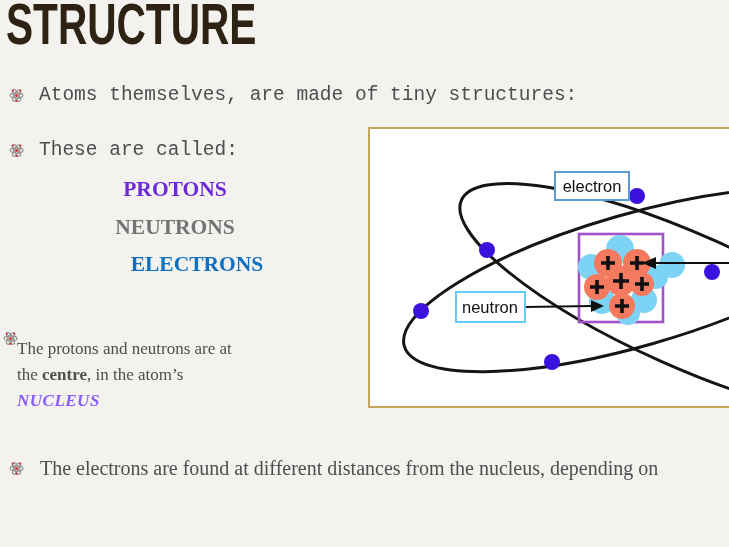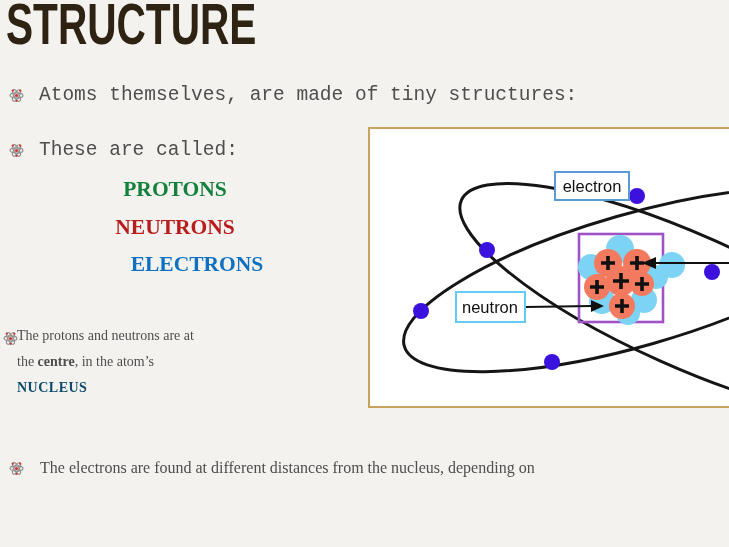--- a/index.html
+++ b/index.html
@@ -10,24 +10,24 @@
   .title{
     position:absolute;left:6px;top:-6px;margin:0;
     font-family:"Liberation Sans",sans-serif;font-weight:900;
     font-size:58px;line-height:1.05;color:#2e2312;letter-spacing:0px;
     transform:scaleX(0.70);transform-origin:left top;white-space:nowrap;
   }
   .abul{position:absolute;width:15px;height:15px;}
   .btext{position:absolute;font-size:19.5px;line-height:26px;white-space:nowrap;font-family:Liberation Mono, monospace;}
   .particles{position:absolute;left:0;top:171px;width:350px;text-align:center;
     font-weight:bold;font-size:21.5px;line-height:37.5px;}
-  .nucbul{position:absolute;left:17px;top:323px;width:330px;
-    font-size:14px;line-height:26px;}
+  .nucbul{position:absolute;left:17px;top:336px;width:330px;
+    font-size:17px;line-height:26px;}
   .nucword{font-weight:bold;letter-spacing:0.5px;}
-  .bottombul{position:absolute;font-size:16px;line-height:30px;white-space:nowrap;}
+  .bottombul{position:absolute;font-size:20px;line-height:30px;white-space:nowrap;}
   .emword{font-weight:bold;font-style:italic;text-decoration:underline;}
   
   .diagram{
     position:absolute;left:368px;top:127px;width:380px;height:277px;
     background:#ffffff;border:2px solid var(--dg-border,#c8a35e);
   }
   .diagram svg{position:absolute;left:0;top:0;}
   .orbit{stroke:var(--dg-orbit,#151515);stroke-width:3;fill:none;}
   .edot{fill:var(--dg-electron_dot,#3a11dd);}
   .pcirc{fill:var(--dg-proton_fill,#f37a5e);}
@@ -67,40 +67,40 @@
       <ellipse cx="10" cy="10" rx="8.6" ry="3.4" transform="rotate(120 10 10)"></ellipse>
     </g>
     <circle cx="10" cy="10" r="2.1" fill="#c33"></circle>
       <circle cx="5" cy="3.5" r="1.5" fill="#c33"></circle>
     <circle cx="15" cy="3.5" r="1.5" fill="#c33"></circle>
       <circle cx="10" cy="17" r="1.5" fill="#c33"></circle>
   </svg>
   <div class="btext" style="left:39px;top:137px;text-align:center;">These are called:</div>
 
   <div class="particles">
-    <div style="color: #15803d;">PROTONS</div>
-    <div style="color: #b91c1c;">NEUTRONS</div>
+    <div style="color: #6d28d9;">PROTONS</div>
+    <div style="color: #737373;">NEUTRONS</div>
     <div style="color: rgb(13, 112, 192); padding-left: 44px;">ELECTRONS</div>
   </div>
 
   <svg class="abul" style="left:3px;top:331px;" viewBox="0 0 20 20">
     <g stroke="#8f8f8f" stroke-width="1.6" fill="none">
       <ellipse cx="10" cy="10" rx="8.6" ry="3.4"></ellipse>
       <ellipse cx="10" cy="10" rx="8.6" ry="3.4" transform="rotate(60 10 10)"></ellipse>
       <ellipse cx="10" cy="10" rx="8.6" ry="3.4" transform="rotate(120 10 10)"></ellipse>
     </g>
     <circle cx="10" cy="10" r="2.1" fill="#c33"></circle>
       <circle cx="5" cy="3.5" r="1.5" fill="#c33"></circle>
     <circle cx="15" cy="3.5" r="1.5" fill="#c33"></circle>
       <circle cx="10" cy="17" r="1.5" fill="#c33"></circle>
   </svg>
   <div class="nucbul">
     <div>The protons and neutrons are at</div>
     <div><span>the </span><span style="font-weight:bold;margin-top:48px;">centre</span><span>, in the atom’s</span></div>
-    <div class="nucword" style="color: #0c4a6e;">NUCLEUS</div>
+    <div class="nucword" style="color: #8b5cf6; font-style: italic;">NUCLEUS</div>
   </div>
 
   <div class="diagram">
     <svg width="376" height="273" viewBox="0 0 376 273">
 
       <ellipse class="orbit" cx="265" cy="151" rx="240" ry="66" transform="rotate(-16 265 151)"></ellipse>
       <ellipse class="orbit" cx="318" cy="172" rx="248" ry="66" transform="rotate(24 318 172)"></ellipse>
 
       <rect class="nbox" x="209" y="105" width="84" height="88"></rect>
 

